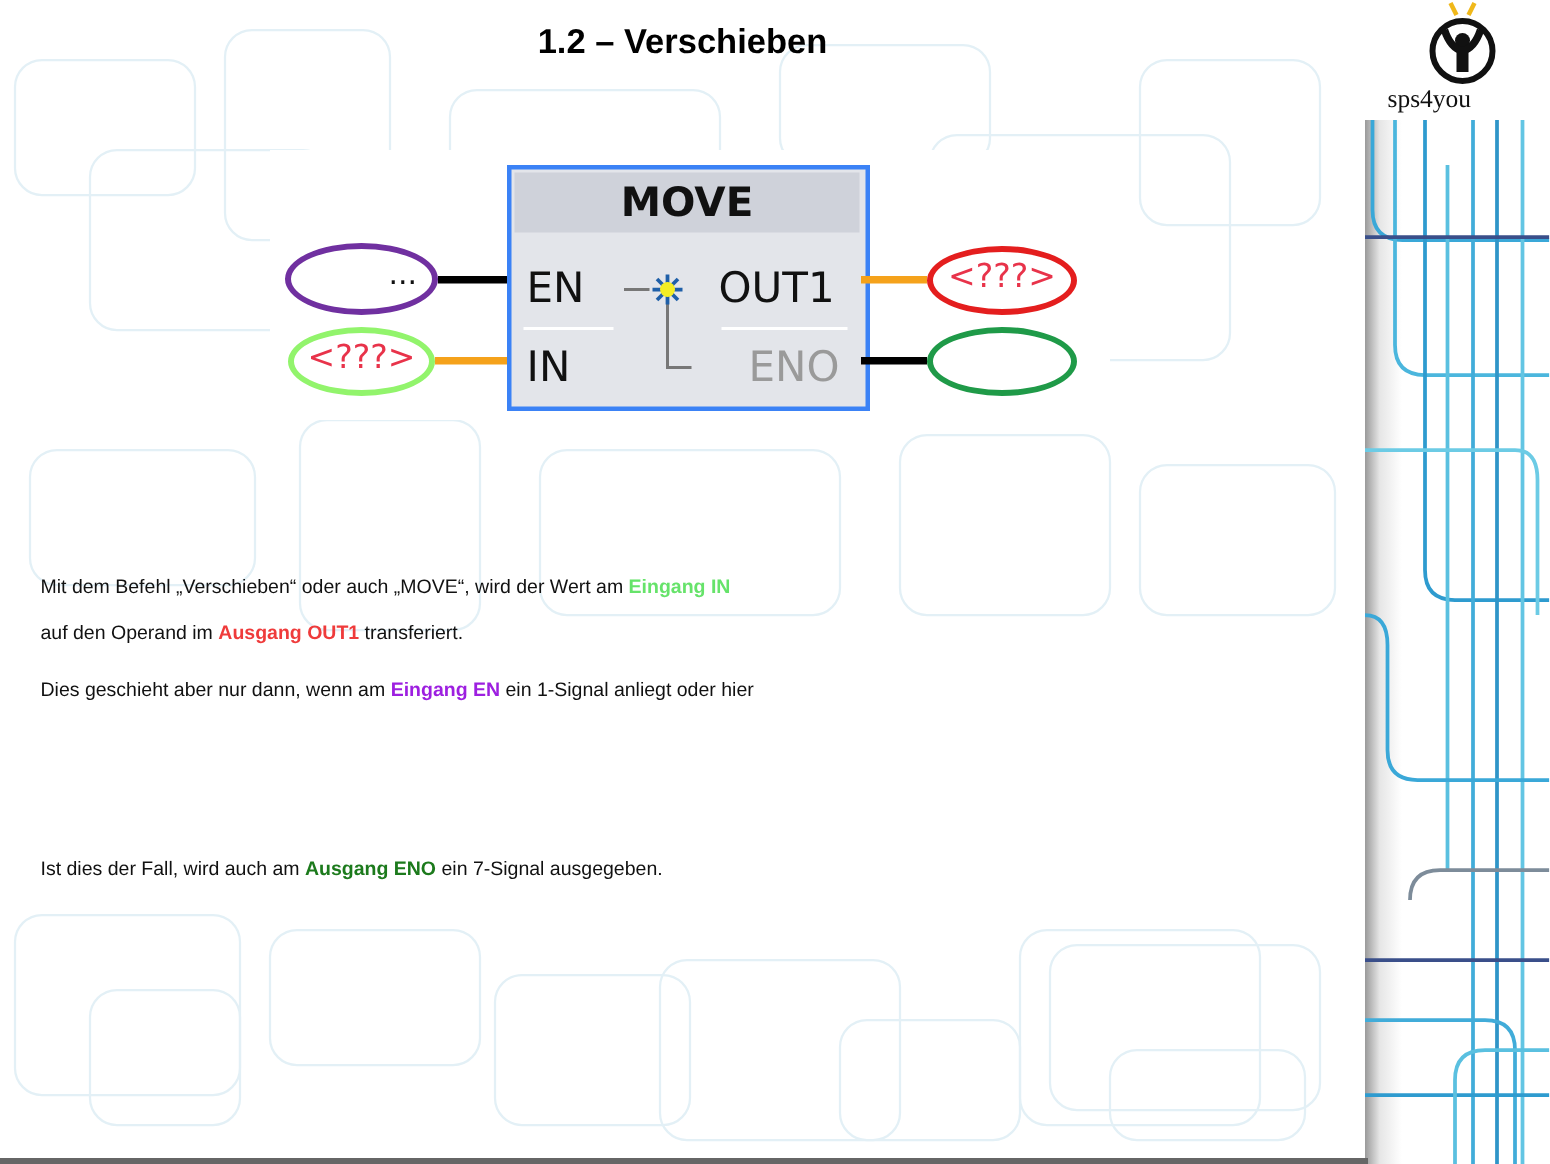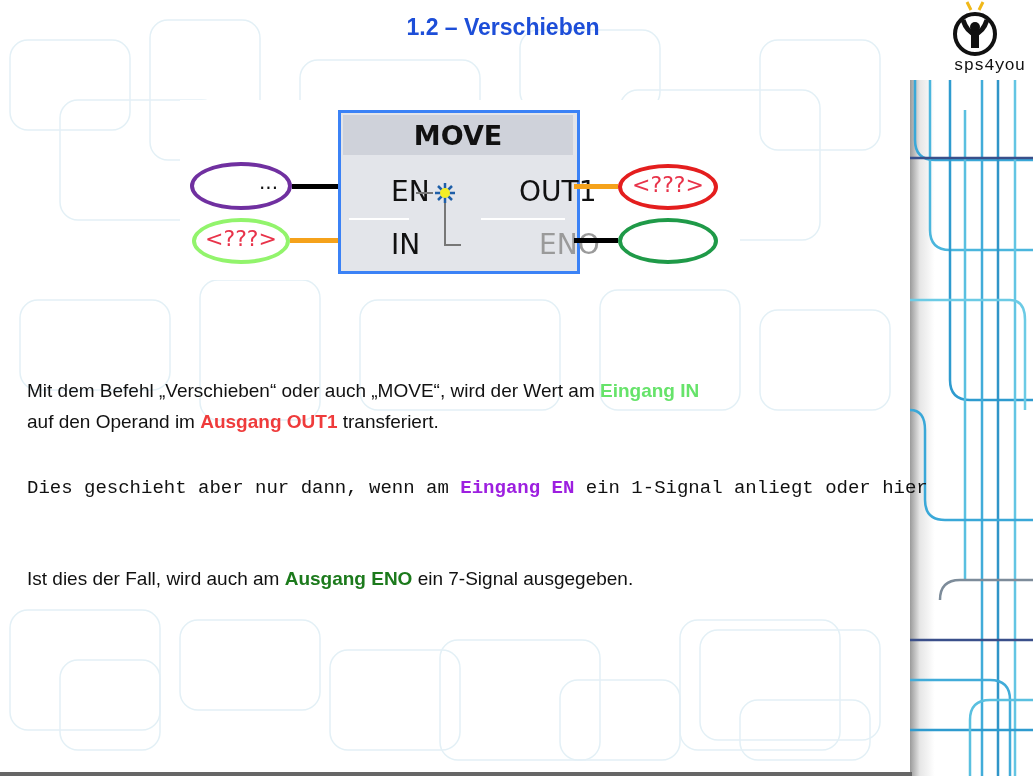--- a/index.html
+++ b/index.html
@@ -1,32 +1,32 @@
 <!DOCTYPE html>
 <html><head>
 <meta charset="utf-8">
 <style>
   html,body{margin:0;padding:0;}
   body{width:1033px;height:776px;position:relative;overflow:hidden;background:#ffffff;font-family:"Liberation Sans",sans-serif;}
   .bg-pattern{position:absolute;left:0;top:0;width:1033px;height:776px;}
   .right-strip{position:absolute;left:910px;top:80px;width:123px;height:696px;background:linear-gradient(to right,#9a9a9a 0%,#e6e6e6 8%,#ffffff 20%,#ffffff 100%);}
   .slide-shadow{position:absolute;left:0;top:772px;width:912px;height:4px;background:#666;}
-  .title{position:absolute;left:0;top:14px;width:910px;text-align:center;font-weight:bold;font-size:23px;color:#1d4ed8;padding-left:48px;}
+  .title{position:absolute;left:0;top:14px;width:910px;text-align:center;font-weight:bold;font-size:23px;color:#000000;}
   .logo{position:absolute;left:925px;top:0;width:100px;height:80px;}
-  .logo-text{position:absolute;left:0;top:56px;width:100%;text-align:right;font-family:Liberation Mono, monospace;font-size:17px;color:#111;}
+  .logo-text{position:absolute;left:0;top:56px;width:100%;text-align:left;font-family:Liberation Serif, serif;font-size:17px;color:#111;}
   .diagram{position:absolute;left:180px;top:100px;width:560px;height:180px;background:#fff;}
   .fb{position:absolute;left:158px;top:10px;width:236px;height:158px;background:#e3e5ea;border:3px solid #3b82f6;}
   .fb-head{position:absolute;left:2px;top:2px;width:230px;height:40px;background:#cfd2da;text-align:center;font-family:"DejaVu Sans",sans-serif;font-weight:bold;font-size:27px;line-height:42px;color:#111;}
-  .pin{position:absolute;font-family:"DejaVu Sans",sans-serif;font-size:28px;color:#111;margin-left:40px;}
+  .pin{position:absolute;font-family:"DejaVu Sans",sans-serif;font-size:28px;color:#111;}
   .pin.grey{color:#9a9a9a;}
   .sep{position:absolute;height:2px;background:#fff;}
   .wire{position:absolute;height:5px;}
   .oval{position:absolute;border-radius:50%;box-sizing:border-box;border-width:4px;border-style:solid;background:#fff;text-align:center;font-family:"DejaVu Sans",sans-serif;}
   .oval .lbl{color:#e8334a;font-size:22px;line-height:34px;}
-  .body-text{position:absolute;left:27px;font-family:"Liberation Sans",sans-serif;font-size:19px;color:#111;line-height:31px;white-space:nowrap;}
+  .body-text{position:absolute;left:27px;font-family:"Liberation Sans",sans-serif;font-size:13px;color:#111;line-height:31px;white-space:nowrap;}
   .hl{font-weight:bold;}
 </style>
 </head>
 <body>
 
 <svg class="bg-pattern" width="1033" height="776">
   <g fill="none" stroke="#e3f0f6" stroke-width="1.5">
     <rect x="10" y="40" width="120" height="90" rx="18"></rect>
     <rect x="60" y="100" width="160" height="120" rx="18"></rect>
     <rect x="150" y="20" width="110" height="140" rx="18"></rect>
@@ -132,21 +132,21 @@
 
 <div class="body-text" style="top:375px;">
   <div>
     <span>Mit dem Befehl „Verschieben“ oder auch „MOVE“, wird der Wert am </span><span class="hl" style="color:#66e36a;">Eingang IN</span>
   </div>
   <div>
     <span>auf den Operand im </span><span class="hl" style="color:#ef3b3b;">Ausgang OUT1</span><span> transferiert.</span>
   </div>
 </div>
 
-<div class="body-text" style="top:473px;font-family:Liberation Mono, monospace;">
+<div class="body-text" style="top:444px;">
   <div>
     <span>Dies geschieht aber nur dann, wenn am </span><span class="hl" style="color:#9d1fe0;">Eingang EN</span><span> ein 1-Signal anliegt oder hier</span>
   </div>
 </div>
 
 <div class="body-text" style="top:563px;">
   <div>
     <span>Ist dies der Fall, wird auch am </span><span class="hl" style="color:#1c7a1c;margin-top:32px;">Ausgang ENO</span><span> ein 7-Signal ausgegeben.</span>
   </div>
 </div>

